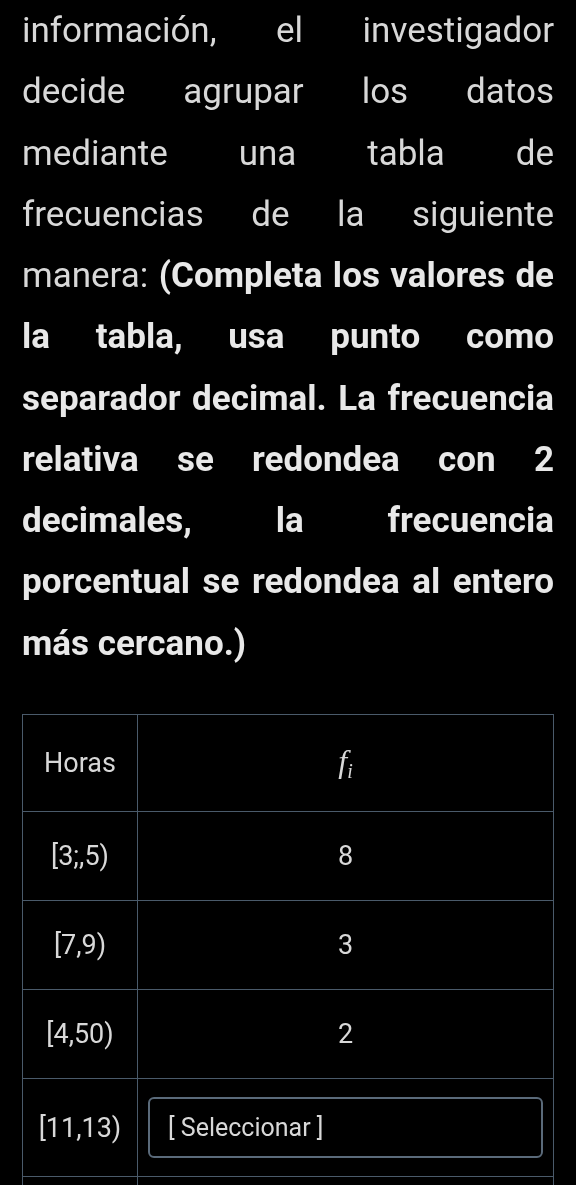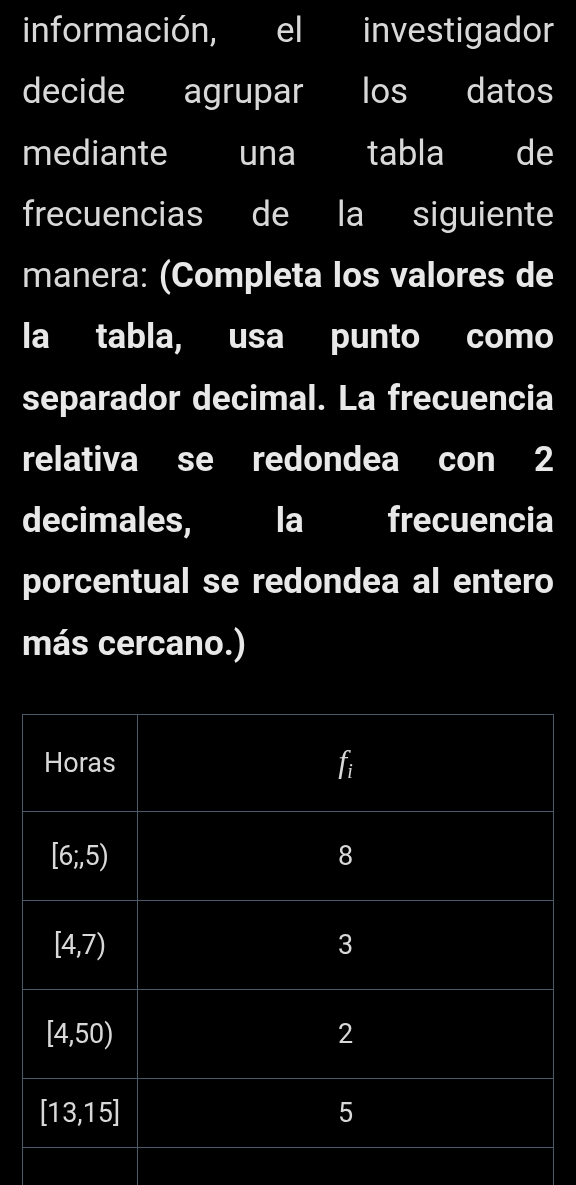--- a/index.html
+++ b/index.html
@@ -101,30 +101,36 @@
   <thead>
     <tr>
       <th class="col-horas">Horas</th>
       <th class="col-fi">
         <span class="fi-math">f</span><span class="fi-math fi-sub">i</span>
       </th>
     </tr>
   </thead>
   <tbody>
     <tr>
-      <td class="col-horas">[6;,5)</td>
+      <td class="col-horas">[3;,5)</td>
       <td>8</td>
     </tr>
     <tr>
-      <td class="col-horas">[4,7)</td>
+      <td class="col-horas">[7,9)</td>
       <td>3</td>
     </tr>
     <tr>
       <td class="col-horas">[4,50)</td>
       <td>2</td>
+    </tr>
+    <tr>
+      <td class="col-horas">[11,13)</td>
+      <td class="select-cell">
+        <button class="select-box-plain">[ Seleccionar ]</button>
+      </td>
     </tr>
     <tr class="last-row">
       <td class="col-horas">[13,15]</td>
       <td>5</td>
     </tr>
     <tr>
       <td class="col-horas"></td>
       <td></td>
     </tr>
   </tbody>

